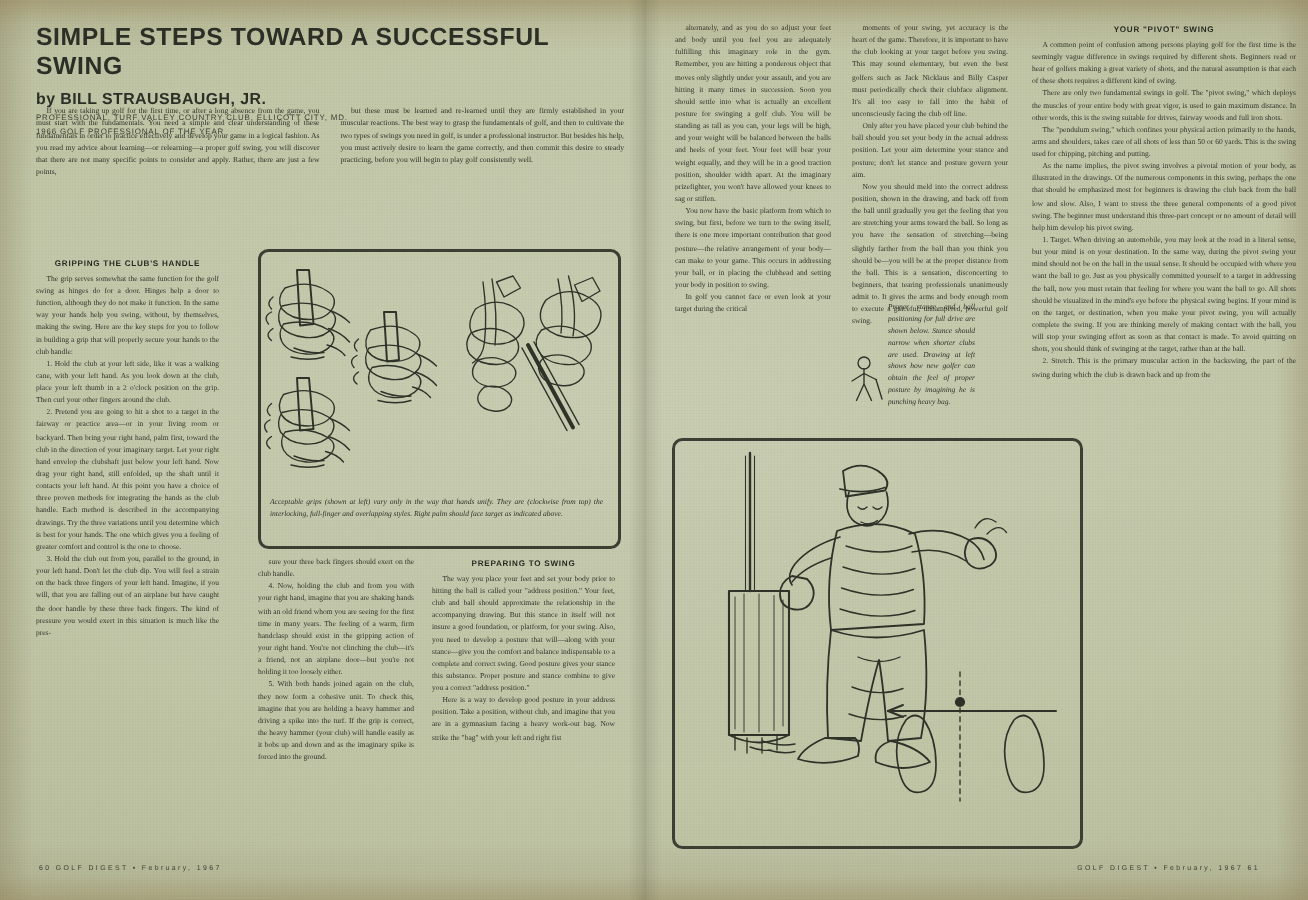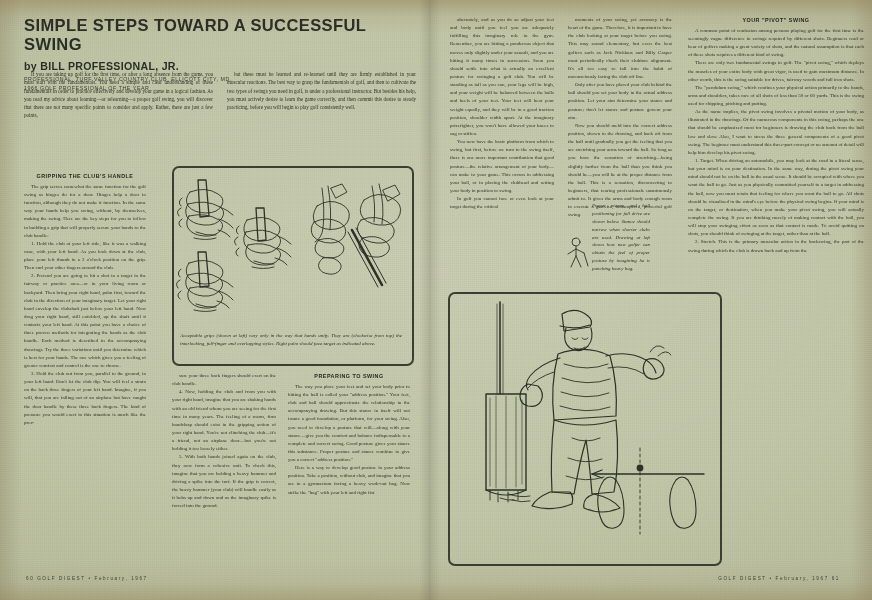--- a/index.html
+++ b/index.html
@@ -85,21 +85,21 @@
 </style>
 </head>
 <body>
 
 <div class="spread">
 
   <div class="page left">
 
     <div style="position:absolute;left:24px;top:16px;width:392px;">
       <h1 class="headline">SIMPLE STEPS TOWARD A SUCCESSFUL SWING</h1>
-      <p class="byline">by BILL PROFESSIONAL, JR.</p>
+      <p class="byline">by BILL STRAUSBAUGH, JR.</p>
       <p class="credit">PROFESSIONAL, TURF VALLEY COUNTRY CLUB, ELLICOTT CITY, MD.</p>
       <p class="credit" style="margin-top:1px">1966 GOLF PROFESSIONAL OF THE YEAR</p>
     </div>
 
     <div class="intro">
       <p>If you are taking up golf for the first time, or after a long absence from the game, you must start with the fundamentals. You need a simple and clear understanding of these fundamentals in order to practice effectively and develop your game in a logical fashion. As you read my advice about learning—or relearning—a proper golf swing, you will discover that there are not many specific points to consider and apply. Rather, there are just a few points,</p>
       <p>but these must be learned and re-learned until they are firmly established in your muscular reactions. The best way to grasp the fundamentals of golf, and then to cultivate the two types of swings you need in golf, is under a professional instructor. But besides his help, you must actively desire to learn the game correctly, and then commit this desire to steady practicing, before you will begin to play golf consistently well.</p>
     </div>
 
     <div class="body-col" style="position:absolute;left:24px;top:172px;width:122px;">

